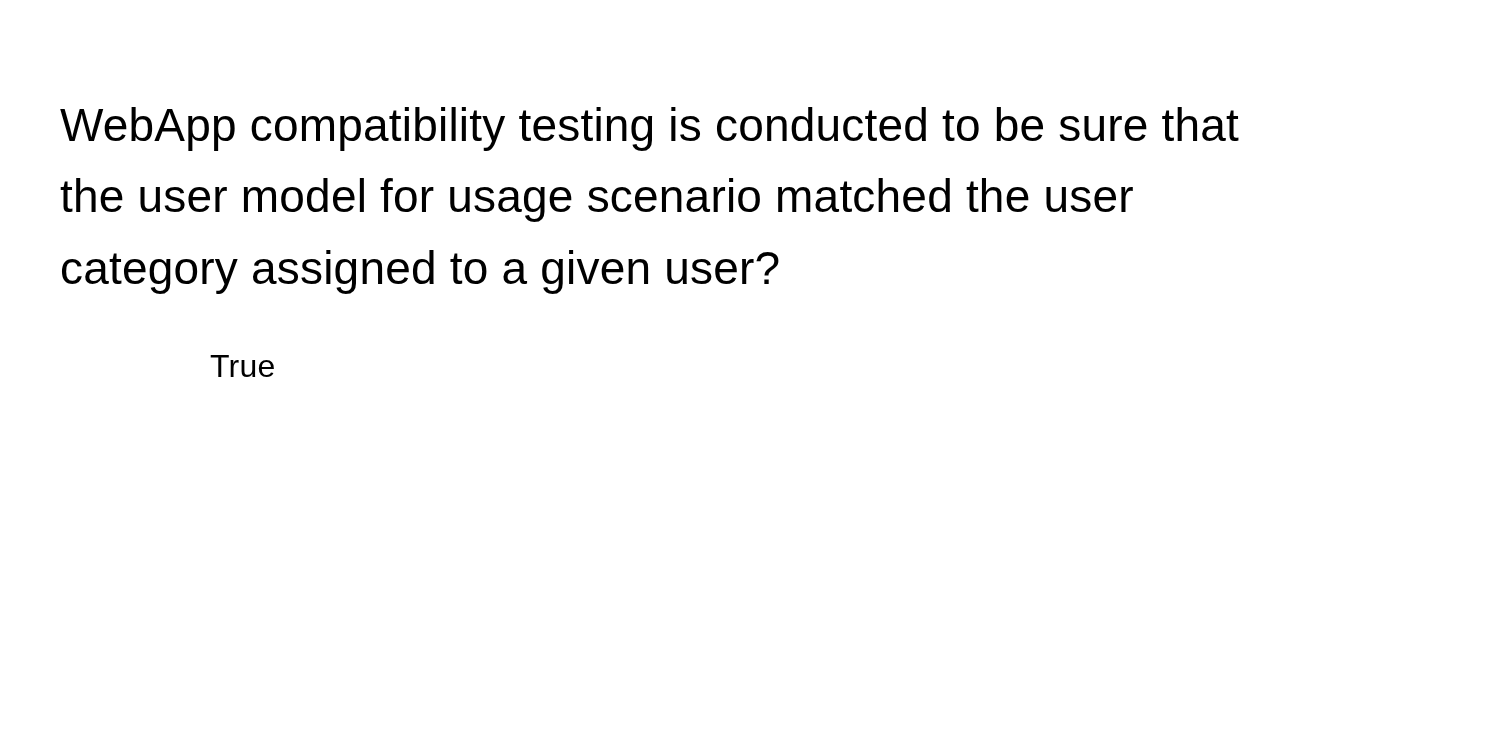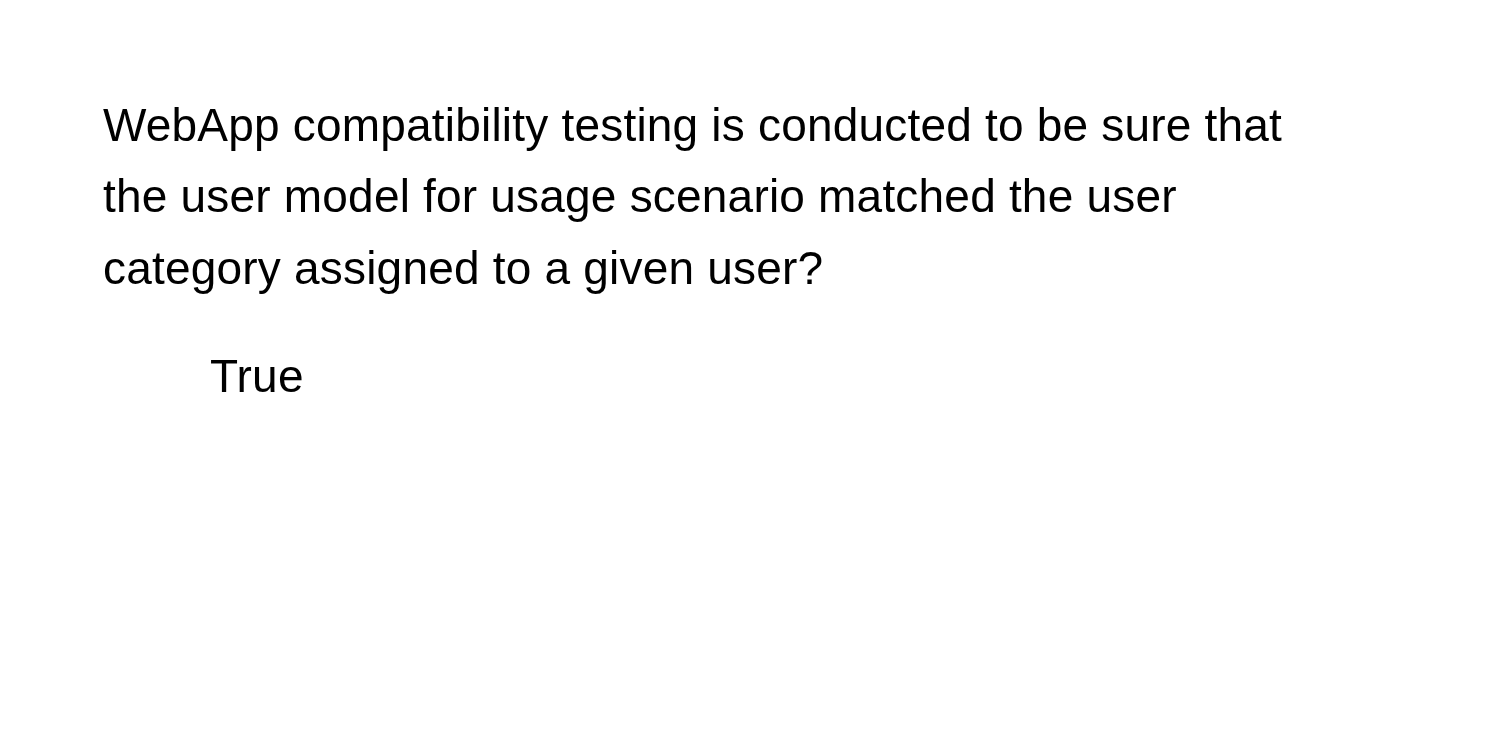--- a/index.html
+++ b/index.html
@@ -14,28 +14,27 @@
       font-family: -apple-system, BlinkMacSystemFont, "Segoe UI", Helvetica, Arial, sans-serif;
       color: #000000;
       padding: 90px 60px 60px 60px;
     }
     .question {
       font-size: 46px;
       line-height: 1.55;
       font-weight: 400;
       max-width: 1180px;
       letter-spacing: 0.2px;
-      margin-left: 43px;
     }
     .options {
       margin-top: 38px;
       padding-left: 150px;
     }
     .option {
-      font-size: 46px;
+      font-size: 32px;
       line-height: 1.5;
       font-weight: 400;
       letter-spacing: 0.2px;
     }
   </style>
 </head>
 <body>
 
 <div class="question">WebApp compatibility testing is conducted to be sure that the user model for usage scenario matched the user category assigned to a given user?</div>
 

